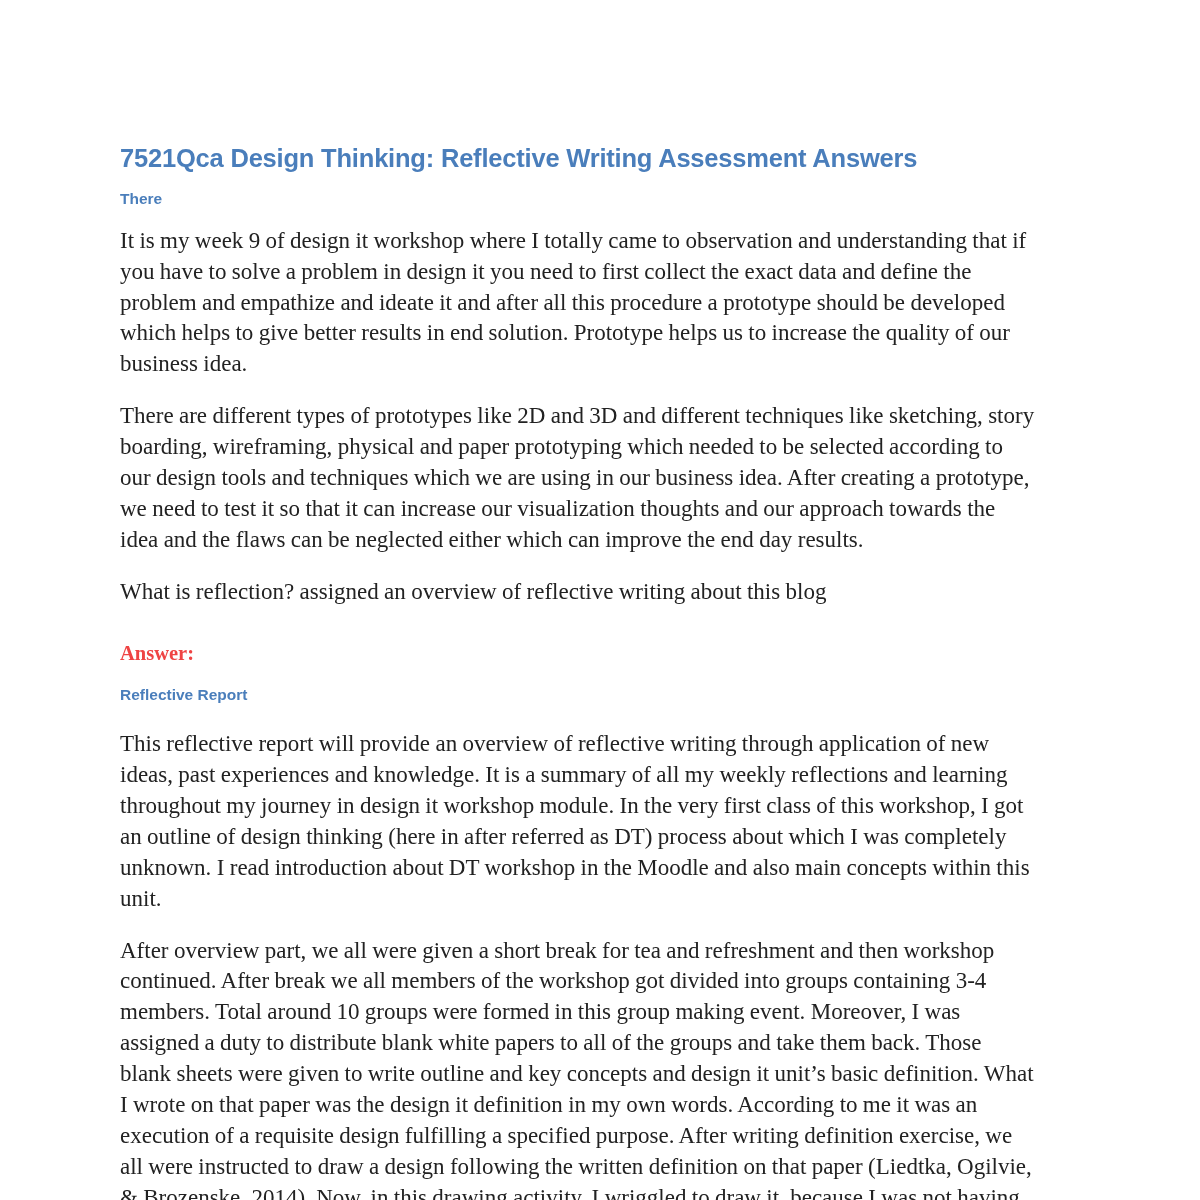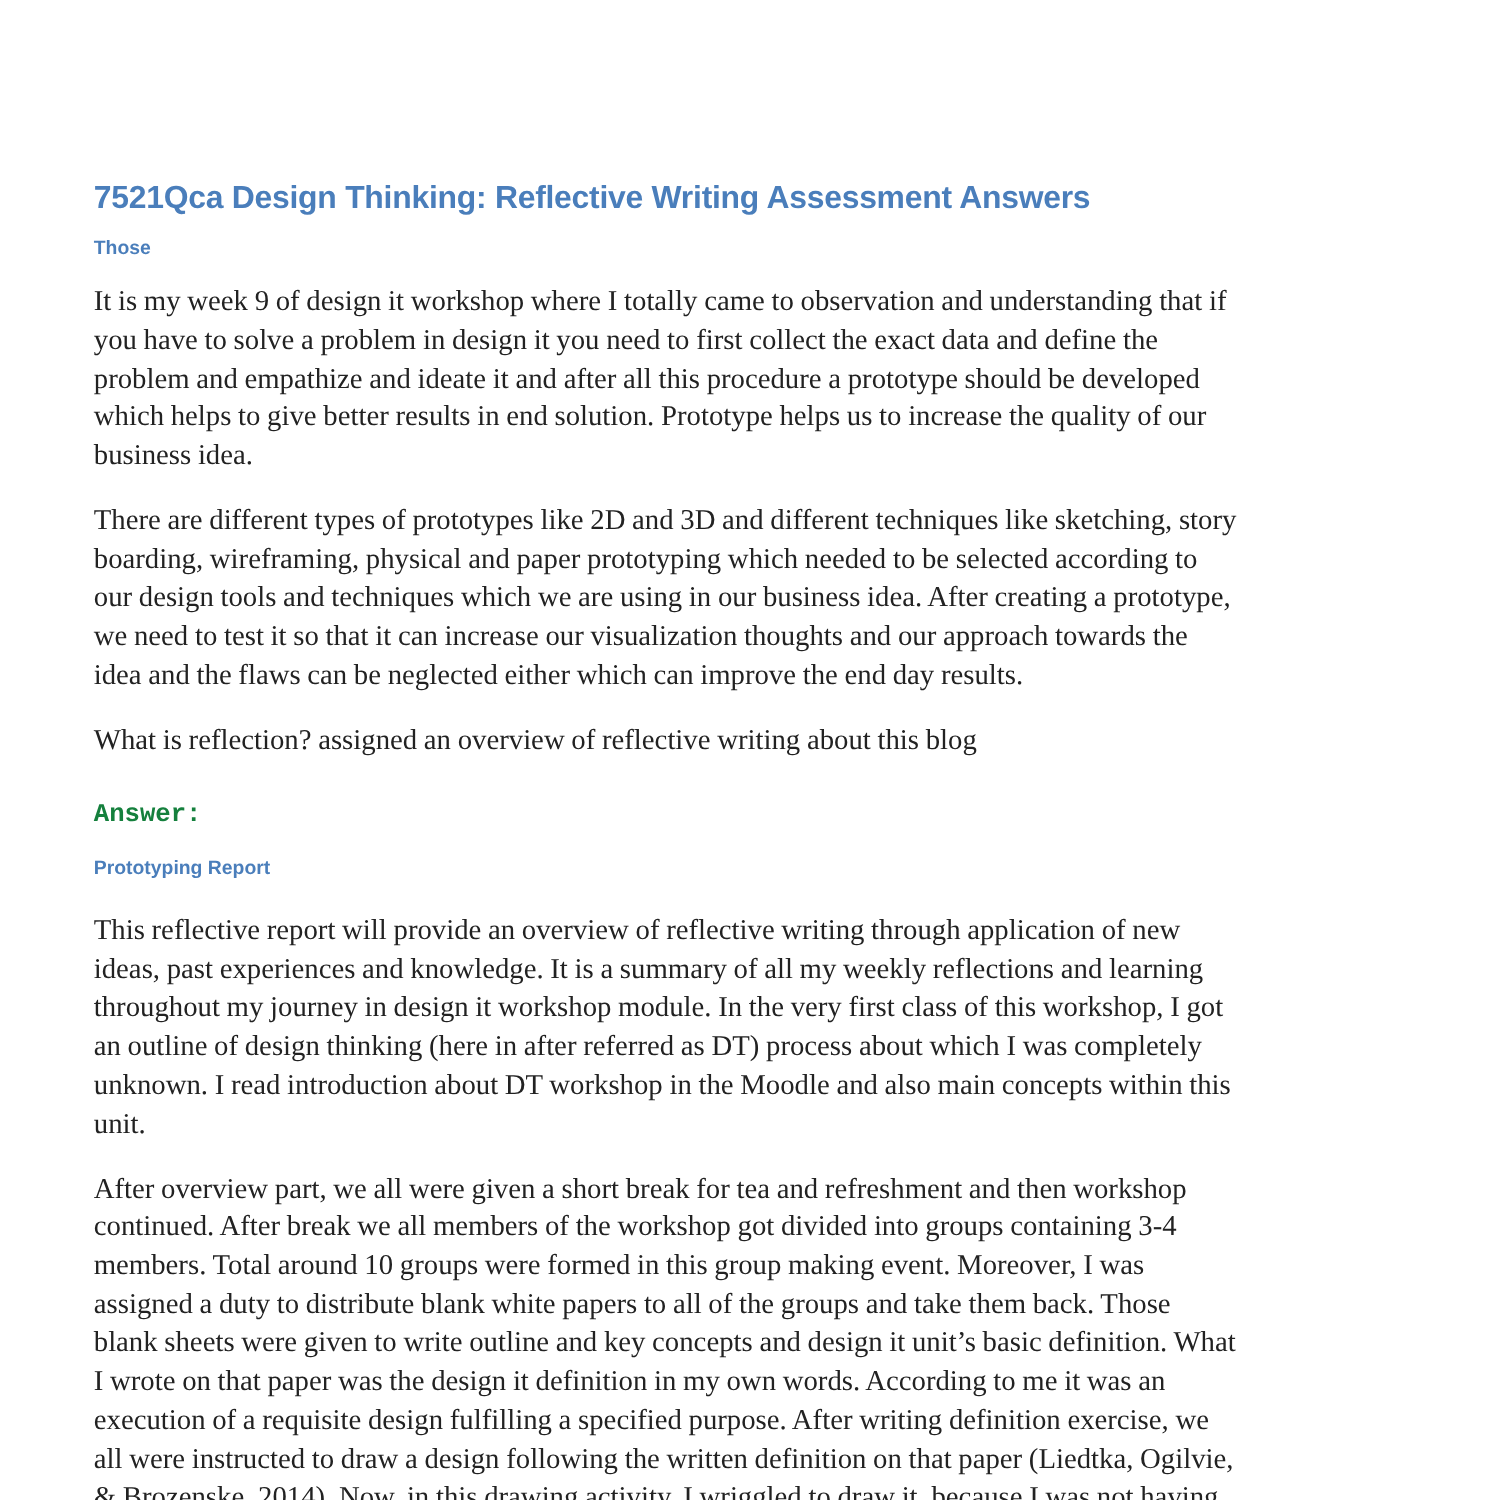--- a/index.html
+++ b/index.html
@@ -13,45 +13,45 @@
     height: 1200px;
     overflow: hidden;
     font-family: "Liberation Serif", "DejaVu Serif", serif;
   }
   .page {
     position: relative;
     width: 984px;
     height: 1200px;
     background: #ffffff;
     box-sizing: border-box;
-    padding: 143px 145px 0 75px;
+    padding: 143px 145px 0 120px;
   }
   .doc-title {
     font-family: "Liberation Sans", "DejaVu Sans", sans-serif;
     font-size: 25.5px;
     font-weight: bold;
     color: #4a7ebb;
     letter-spacing: -0.2px;
     line-height: 1.18;
     margin: 0 0 17px 0;
     white-space: nowrap;
   }
   .sub-heading {
     font-family: "Liberation Sans", "DejaVu Sans", sans-serif;
     font-size: 15.5px;
     font-weight: bold;
     color: #4a7ebb;
     line-height: 1.2;
     margin: 0 0 17px 0;
   }
   .answer-heading {
-    font-family: Liberation Mono, monospace;
+    font-family: Liberation Serif, serif;
     font-size: 20.5px;
     font-weight: bold;
-    color: #15803d;
+    color: #ef4444;
     line-height: 1.2;
     margin: 33px 0 21px 0;
   }
   .reflective-heading {
     font-family: "Liberation Sans", "DejaVu Sans", sans-serif;
     font-size: 15.5px;
     font-weight: bold;
     color: #4a7ebb;
     line-height: 1.2;
     margin: 0 0 24px 0;
@@ -70,29 +70,29 @@
     margin-bottom: 0;
   }
 </style>
 </head>
 <body>
 
 <div class="page">
 
   <h1 class="doc-title">7521Qca Design Thinking: Reflective Writing Assessment Answers</h1>
 
-  <h2 class="sub-heading">Those</h2>
+  <h2 class="sub-heading">There</h2>
 
   <p class="body-text">It is my week 9 of design it workshop where I totally came to observation and understanding that if you have to solve a problem in design it you need to first collect the exact data and define the problem and empathize and ideate it and after all this procedure a prototype should be developed which helps to give better results in end solution. Prototype helps us to increase the quality of our business idea.</p>
 
   <p class="body-text">There are different types of prototypes like 2D and 3D and different techniques like sketching, story boarding, wireframing, physical and paper prototyping which needed to be selected according to our design tools and techniques which we are using in our business idea. After creating a prototype, we need to test it so that it can increase our visualization thoughts and our approach towards the idea and the flaws can be neglected either which can improve the end day results.</p>
 
   <p class="body-text question-line">What is reflection? assigned an overview of reflective writing about this blog</p>
 
   <h2 class="answer-heading">Answer:</h2>
 
-  <h3 class="reflective-heading">Prototyping Report</h3>
+  <h3 class="reflective-heading">Reflective Report</h3>
 
   <p class="body-text">This reflective report will provide an overview of reflective writing through application of new ideas, past experiences and knowledge. It is a summary of all my weekly reflections and learning throughout my journey in design it workshop module. In the very first class of this workshop, I got an outline of design thinking (here in after referred as DT) process about which I was completely unknown. I read introduction about DT workshop in the Moodle and also main concepts within this unit.</p>
 
   <p class="body-text">After overview part, we all were given a short break for tea and refreshment and then workshop continued. After break we all members of the workshop got divided into groups containing 3-4 members. Total around 10 groups were formed in this group making event. Moreover, I was assigned a duty to distribute blank white papers to all of the groups and take them back. Those blank sheets were given to write outline and key concepts and design it unit’s basic definition. What I wrote on that paper was the design it definition in my own words. According to me it was an execution of a requisite design fulfilling a specified purpose. After writing definition exercise, we all were instructed to draw a design following the written definition on that paper (Liedtka, Ogilvie, &amp; Brozenske, 2014). Now, in this drawing activity, I wriggled to draw it, because I was not having any prior idea regarding design it drawing, then my professor gave me a hint about the same. After getting superficial idea, I drew a rough design after thinking about design definition. Additionally, when all groups were successfully completed in sketching rough designs of their thinking definition then interactive session about sharing those ideas and sketching took place. We all were suggested to give feedback on all available opinions. During the end of the class, I myself concluded the session for my self-learning. The session was comprised of main five steps containing in the design thinking process, those are: Empathizing, Defining, Ideate, Prototyping and Testing (Hobcraft, 2017).</p>
 
 </div>
 
 </body></html>

